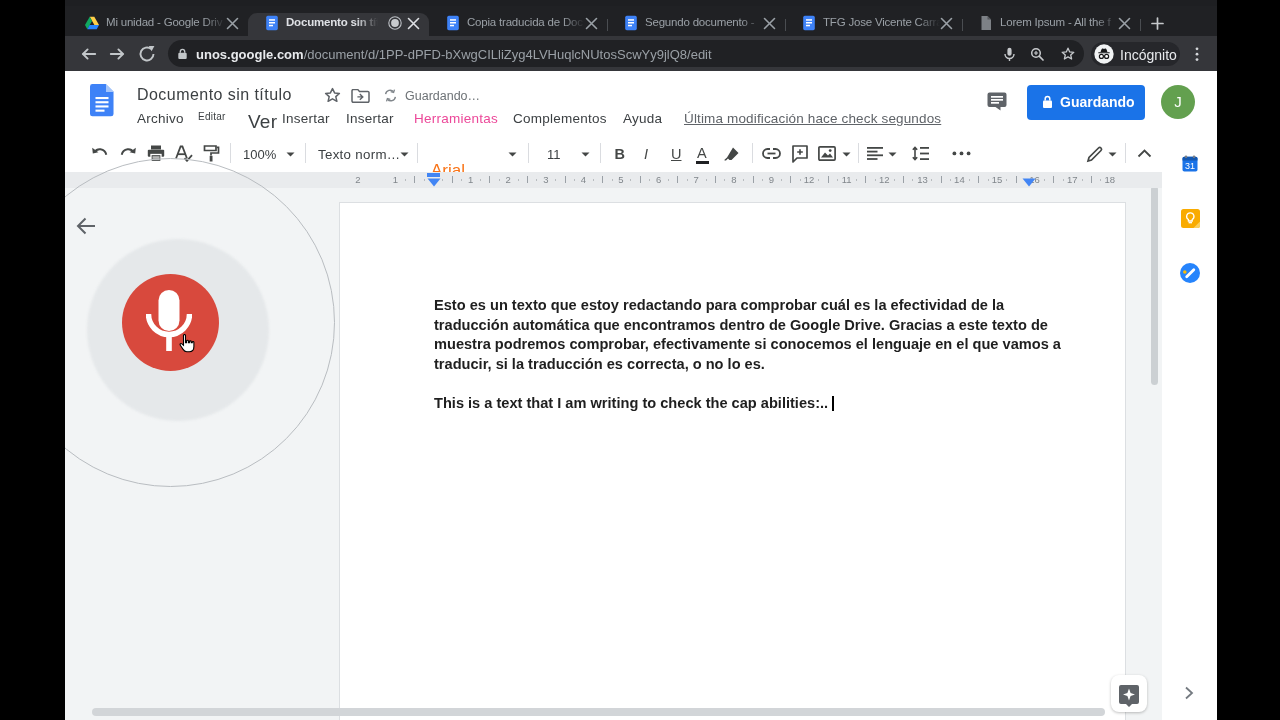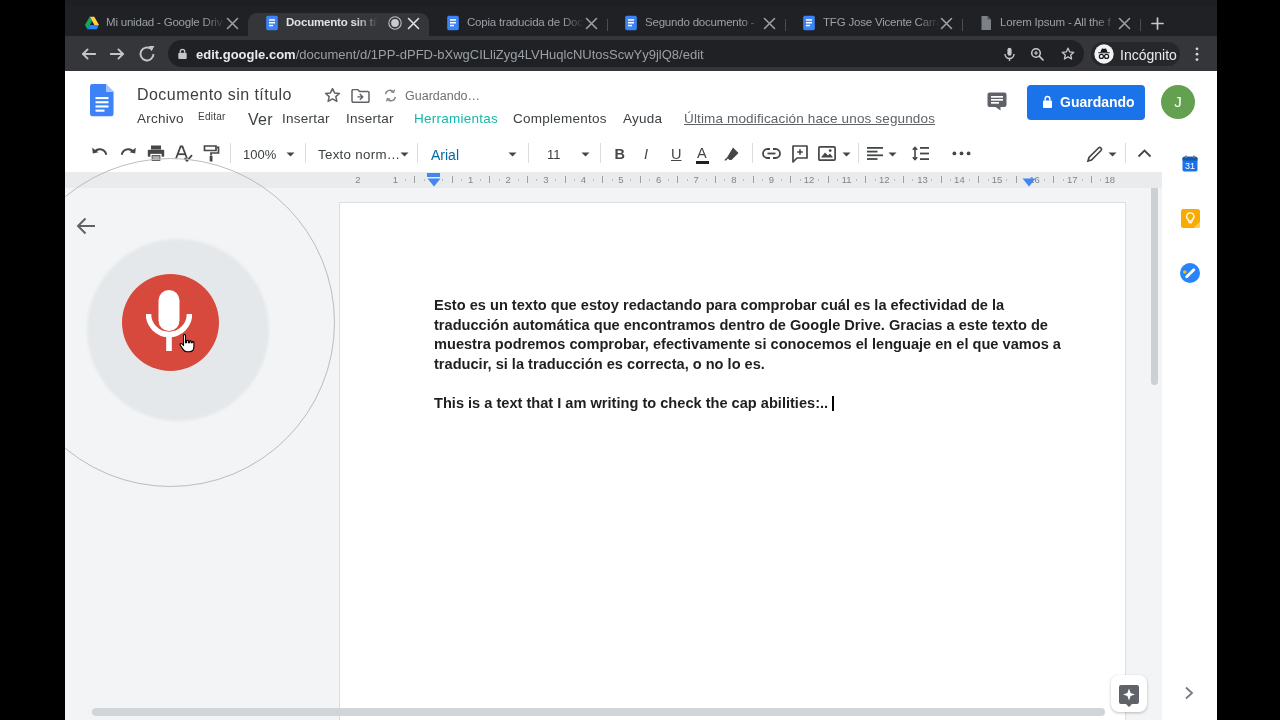--- a/index.html
+++ b/index.html
@@ -98,21 +98,21 @@
   </svg>
 <svg class="ic" style="left:138px;top:45px" width="18" height="18" viewBox="0 0 18 18">
 <path d="M13.2 4.0 A6.5 6.5 0 1 0 15.5 9.0" stroke="#c2c6c9" stroke-width="1.9" fill="none"></path>
 <path d="M10.8 1.0 H16.4 L13.6 6.2 Z" fill="#c2c6c9"></path>
   </svg>
 <div class="abs" style="left:168px;top:40px;width:916px;height:27px;background:#202124;border-radius:13.5px;"></div>
 <svg class="ic" style="left:177px;top:47.5px" width="11" height="12" viewBox="0 0 11 12">
 <rect x="1.3" y="4.8" width="8.4" height="6.2" rx="1.1" fill="#c3c7ca"></rect>
 <path d="M3.3 4.8 V3.6 a2.2 2.2 0 0 1 4.4 0 V4.8" stroke="#c3c7ca" stroke-width="1.4" fill="none"></path>
   </svg>
-<div class="abs" style="left:196px;top:47px;font-size:13px;color:#9aa0a6;white-space:nowrap;"><span style="color:#e8eaed;font-weight:700;">edit.google.com</span>/document/d/1PP-dPFD-bXwgCILliZyg4LVHuqlcNUtosScwYy9jlQ8/edit</div>
+<div class="abs" style="left:196px;top:47px;font-size:13px;color:#9aa0a6;white-space:nowrap;"><span style="color:#e8eaed;font-weight:700;">unos.google.com</span>/document/d/1PP-dPFD-bXwgCILliZyg4LVHuqlcNUtosScwYy9jlQ8/edit</div>
 <svg class="ic" style="left:1003px;top:47px" width="13" height="15" viewBox="0 0 13 15">
 <rect x="4.4" y="0.8" width="4.2" height="8" rx="2.1" fill="#c6c9cc"></rect>
 <path d="M2 7 a4.5 4.5 0 0 0 9 0 M6.5 11.5 V14" stroke="#c6c9cc" stroke-width="1.4" fill="none"></path>
   </svg>
 <svg class="ic" style="left:1030px;top:47px" width="14" height="14" viewBox="0 0 14 14">
 <circle cx="6" cy="6" r="4.3" stroke="#c6c9cc" stroke-width="1.5" fill="none"></circle>
 <path d="M9.2 9.2 L13 13" stroke="#c6c9cc" stroke-width="1.7" stroke-linecap="round"></path>
 <path d="M6 4 V8 M4 6 H8" stroke="#c6c9cc" stroke-width="1.2"></path>
   </svg>
 <svg class="ic" style="left:1061px;top:47px" width="14" height="14" viewBox="0 0 14 14">
@@ -152,27 +152,27 @@
   </svg>
 <svg class="ic" style="left:383px;top:88.5px" width="15" height="13" viewBox="0 0 15 13">
 <path d="M2.6 5.2 a4.6 4.6 0 0 1 8-2.4" stroke="#80868b" stroke-width="1.4" fill="none"></path>
 <path d="M12.4 7.8 a4.6 4.6 0 0 1 -8 2.4" stroke="#80868b" stroke-width="1.4" fill="none"></path>
 <path d="M11.5 0.6 L10.6 3.5 L7.7 2.7" stroke="#80868b" stroke-width="1.3" fill="none"></path>
 <path d="M3.5 12.4 L4.4 9.5 L7.3 10.3" stroke="#80868b" stroke-width="1.3" fill="none"></path>
   </svg>
 <div class="abs" style="left:405px;top:89px;font-size:12.5px;color:#6d7276;">Guardando…</div>
 <div class="abs" style="left:137px;top:111px;font-size:13.5px;letter-spacing:0.25px;color:#3c4043;">Archivo</div>
 <div class="abs" style="left:198px;top:111px;font-size:10px;letter-spacing:0.25px;color:#3c4043;">Editar</div>
-<div class="abs" style="left:248px;top:111px;font-size:16px;letter-spacing:0.25px;color:#3c4043;">Ver</div>
+<div class="abs" style="left:248px;top:111px;font-size:19px;letter-spacing:0.25px;color:#3c4043;">Ver</div>
 <div class="abs" style="left:282px;top:111px;font-size:13.5px;letter-spacing:0.25px;color:#3c4043;">Insertar</div>
 <div class="abs" style="left:346px;top:111px;font-size:13.5px;letter-spacing:0.25px;color:#3c4043;">Insertar</div>
-<div class="abs" style="left:414px;top:111px;font-size:13.5px;letter-spacing:0.25px;color:#14b8a6;">Herramientas</div>
+<div class="abs" style="left:414px;top:111px;font-size:13.5px;letter-spacing:0.25px;color:#ec4899;">Herramientas</div>
 <div class="abs" style="left:513px;top:111px;font-size:13.5px;letter-spacing:0.25px;color:#3c4043;">Complementos</div>
 <div class="abs" style="left:623px;top:111px;font-size:13.5px;letter-spacing:0.25px;color:#3c4043;">Ayuda</div>
-<div class="abs" style="left:684px;top:110.5px;font-size:13.5px;letter-spacing:0.15px;color:#5f6368;text-decoration:underline;">Última modificación hace unos segundos</div>
+<div class="abs" style="left:684px;top:110.5px;font-size:13.5px;letter-spacing:0.15px;color:#5f6368;text-decoration:underline;">Última modificación hace check segundos</div>
 <svg class="ic" style="left:987px;top:92px" width="20" height="19" viewBox="0 0 20 19">
 <path d="M2.5 0.5 H17.5 A2 2 0 0 1 19.5 2.5 V13 A2 2 0 0 1 17.5 15 H13.5 V18.5 L8.5 15 H2.5 A2 2 0 0 1 0.5 13 V2.5 A2 2 0 0 1 2.5 0.5 Z" fill="#5f6368"></path>
 <rect x="4" y="4" width="12" height="1.7" fill="#fff"></rect>
     <rect x="4" y="7" width="12" height="1.7" fill="#fff"></rect>
     <rect x="4" y="10" width="8" height="1.7" fill="#fff"></rect>
   </svg>
 <div class="abs" style="left:1027px;top:85px;width:118px;height:35px;background:#1a73e8;border-radius:4px;"></div>
 <svg class="ic" style="left:1042px;top:95px" width="11" height="14" viewBox="0 0 11 14">
 <rect x="1" y="5.6" width="9" height="7.4" rx="1" fill="#fff"></rect>
 <path d="M3.2 5.6 V3.8 a2.3 2.3 0 0 1 4.6 0 V5.6" stroke="#fff" stroke-width="1.5" fill="none"></path>
@@ -210,21 +210,21 @@
 <div class="abs" style="left:243px;top:147px;font-size:13px;color:#3c4043;">100%</div>
 <svg class="ic" style="left:286px;top:151.5px" width="9" height="5" viewBox="0 0 9 5">
     <path d="M0.5 0.5 L4.5 4.5 L8.5 0.5 Z" fill="#444746"></path>
   </svg>
 <div class="abs" style="left:305px;top:143px;width:1px;height:20px;background:#dadce0;"></div>
 <div class="abs" style="left:318px;top:147px;font-size:13.3px;letter-spacing:0.3px;color:#3c4043;">Texto norm…</div>
 <svg class="ic" style="left:400px;top:151.5px" width="9" height="5" viewBox="0 0 9 5">
     <path d="M0.5 0.5 L4.5 4.5 L8.5 0.5 Z" fill="#444746"></path>
   </svg>
 <div class="abs" style="left:417px;top:143px;width:1px;height:20px;background:#dadce0;"></div>
-<div class="abs" style="left:431px;top:147px;font-size:14px;color:#0369a1;">Arial</div>
+<div class="abs" style="left:431px;top:161px;font-size:17px;color:#f97316;">Arial</div>
 <svg class="ic" style="left:508px;top:151.5px" width="9" height="5" viewBox="0 0 9 5">
     <path d="M0.5 0.5 L4.5 4.5 L8.5 0.5 Z" fill="#444746"></path>
   </svg>
 <div class="abs" style="left:528px;top:143px;width:1px;height:20px;background:#dadce0;"></div>
 <div class="abs" style="left:547px;top:147px;font-size:13px;color:#3c4043;">11</div>
 <svg class="ic" style="left:581px;top:151.5px" width="9" height="5" viewBox="0 0 9 5">
     <path d="M0.5 0.5 L4.5 4.5 L8.5 0.5 Z" fill="#444746"></path>
   </svg>
 <div class="abs" style="left:600px;top:143px;width:1px;height:20px;background:#dadce0;"></div>
 <div class="abs" style="left:614.5px;top:146px;font-size:14.5px;font-weight:700;color:#444746;">B</div>

